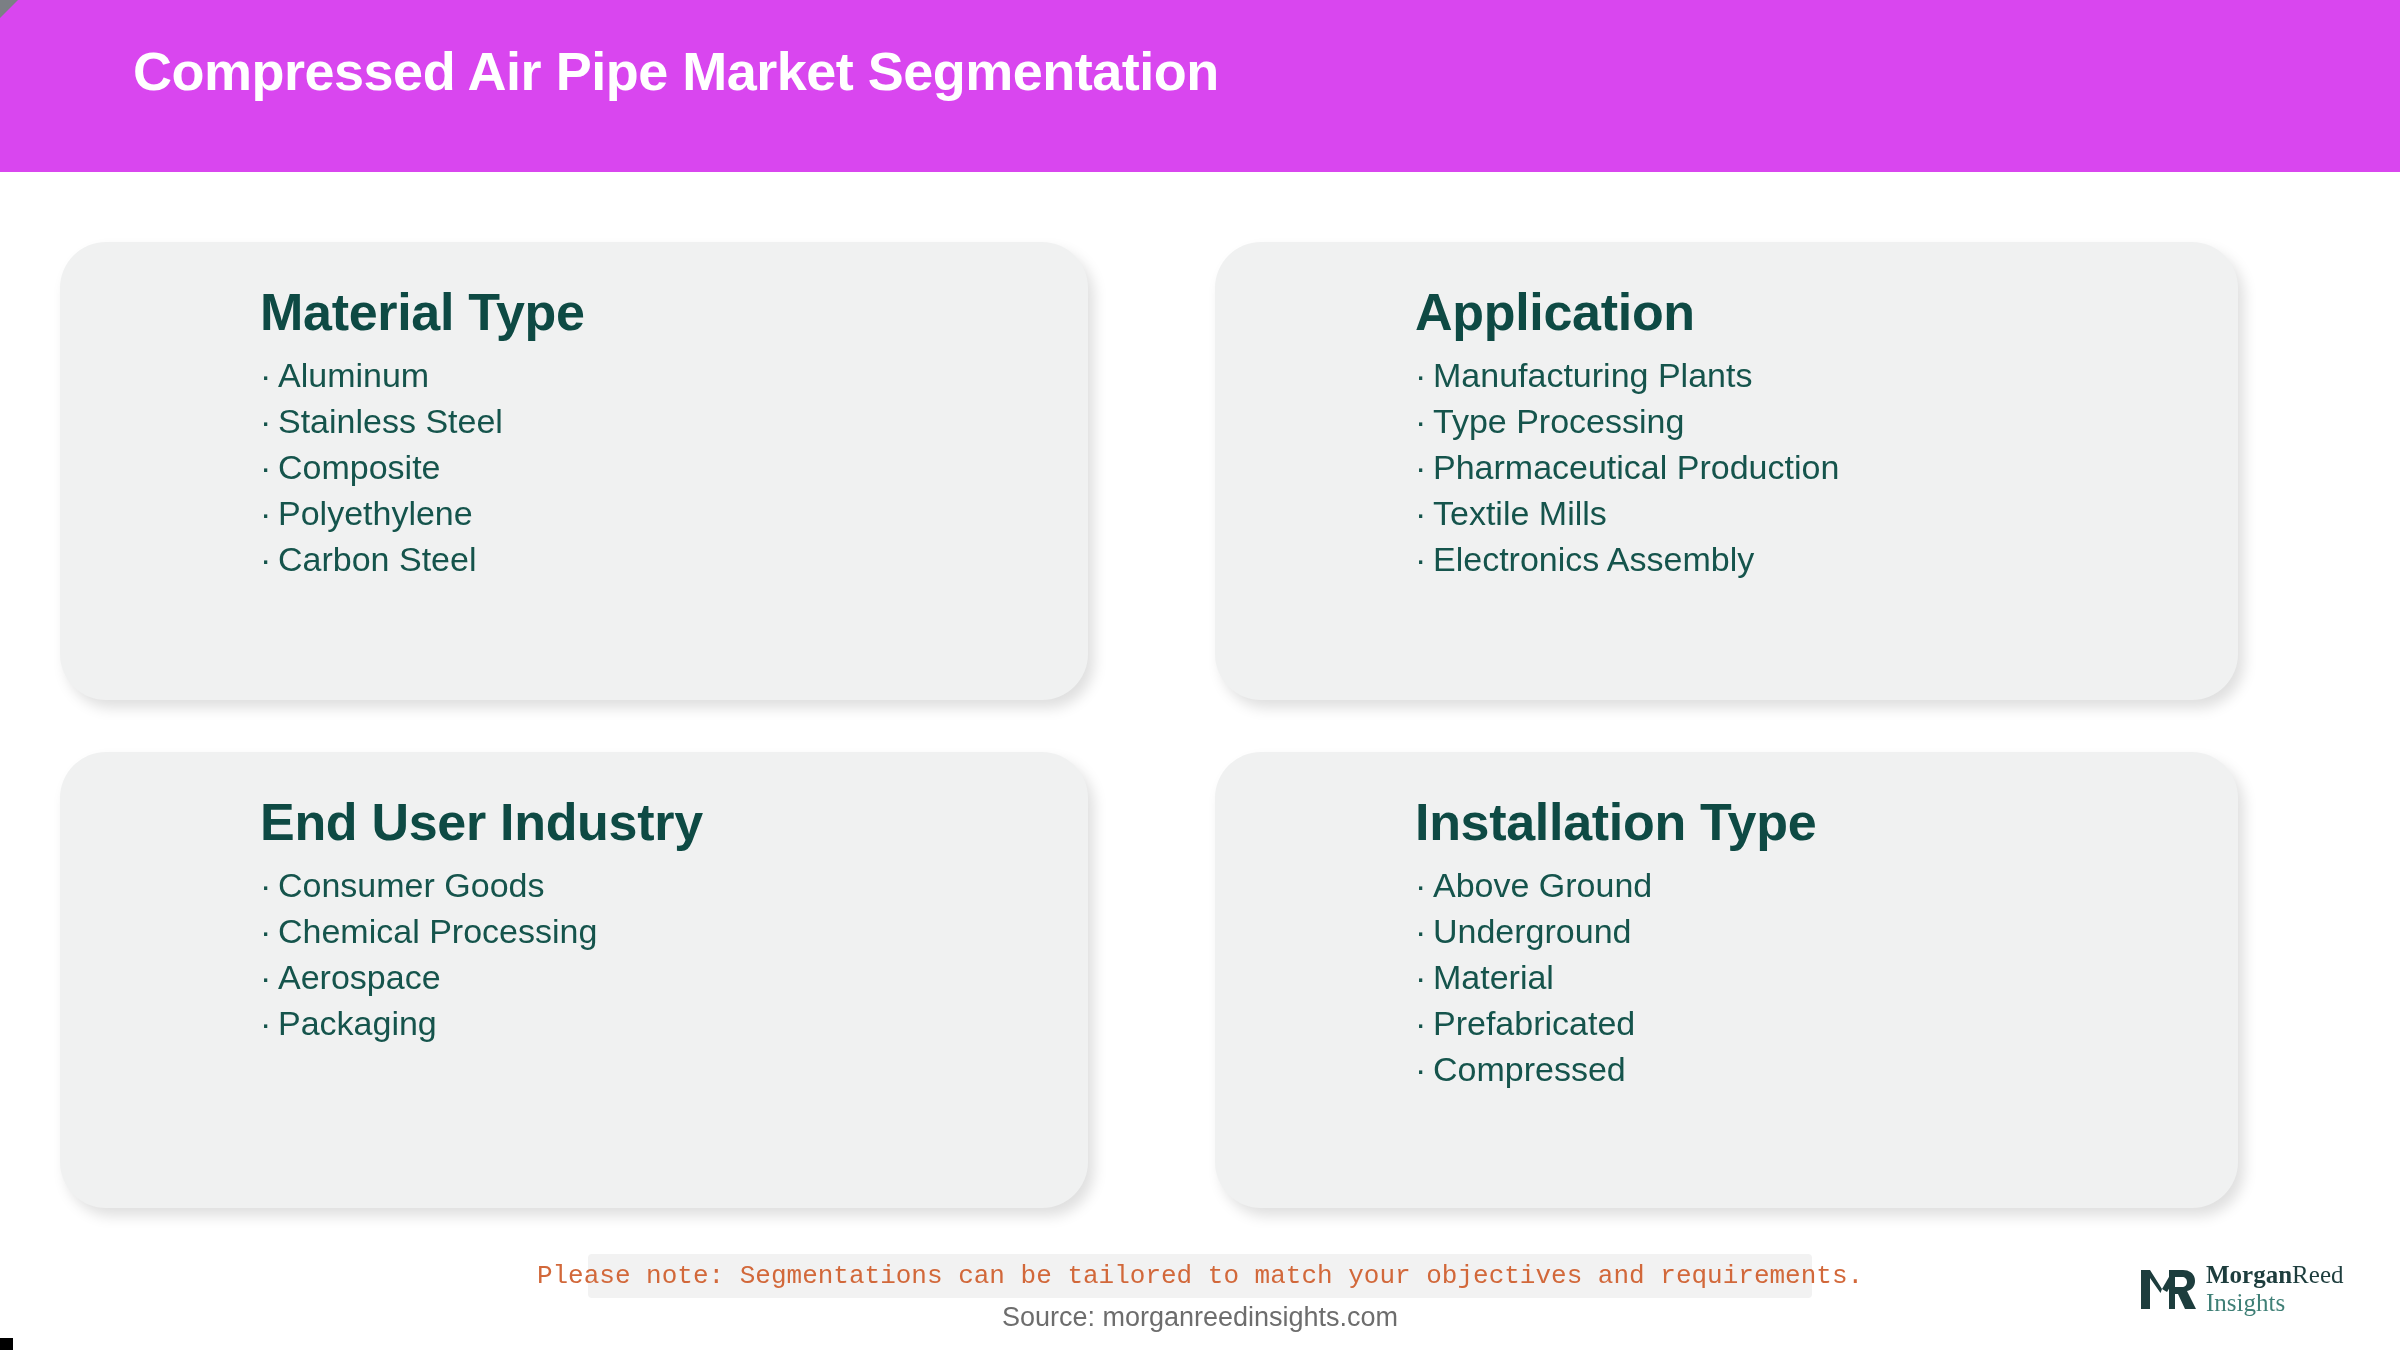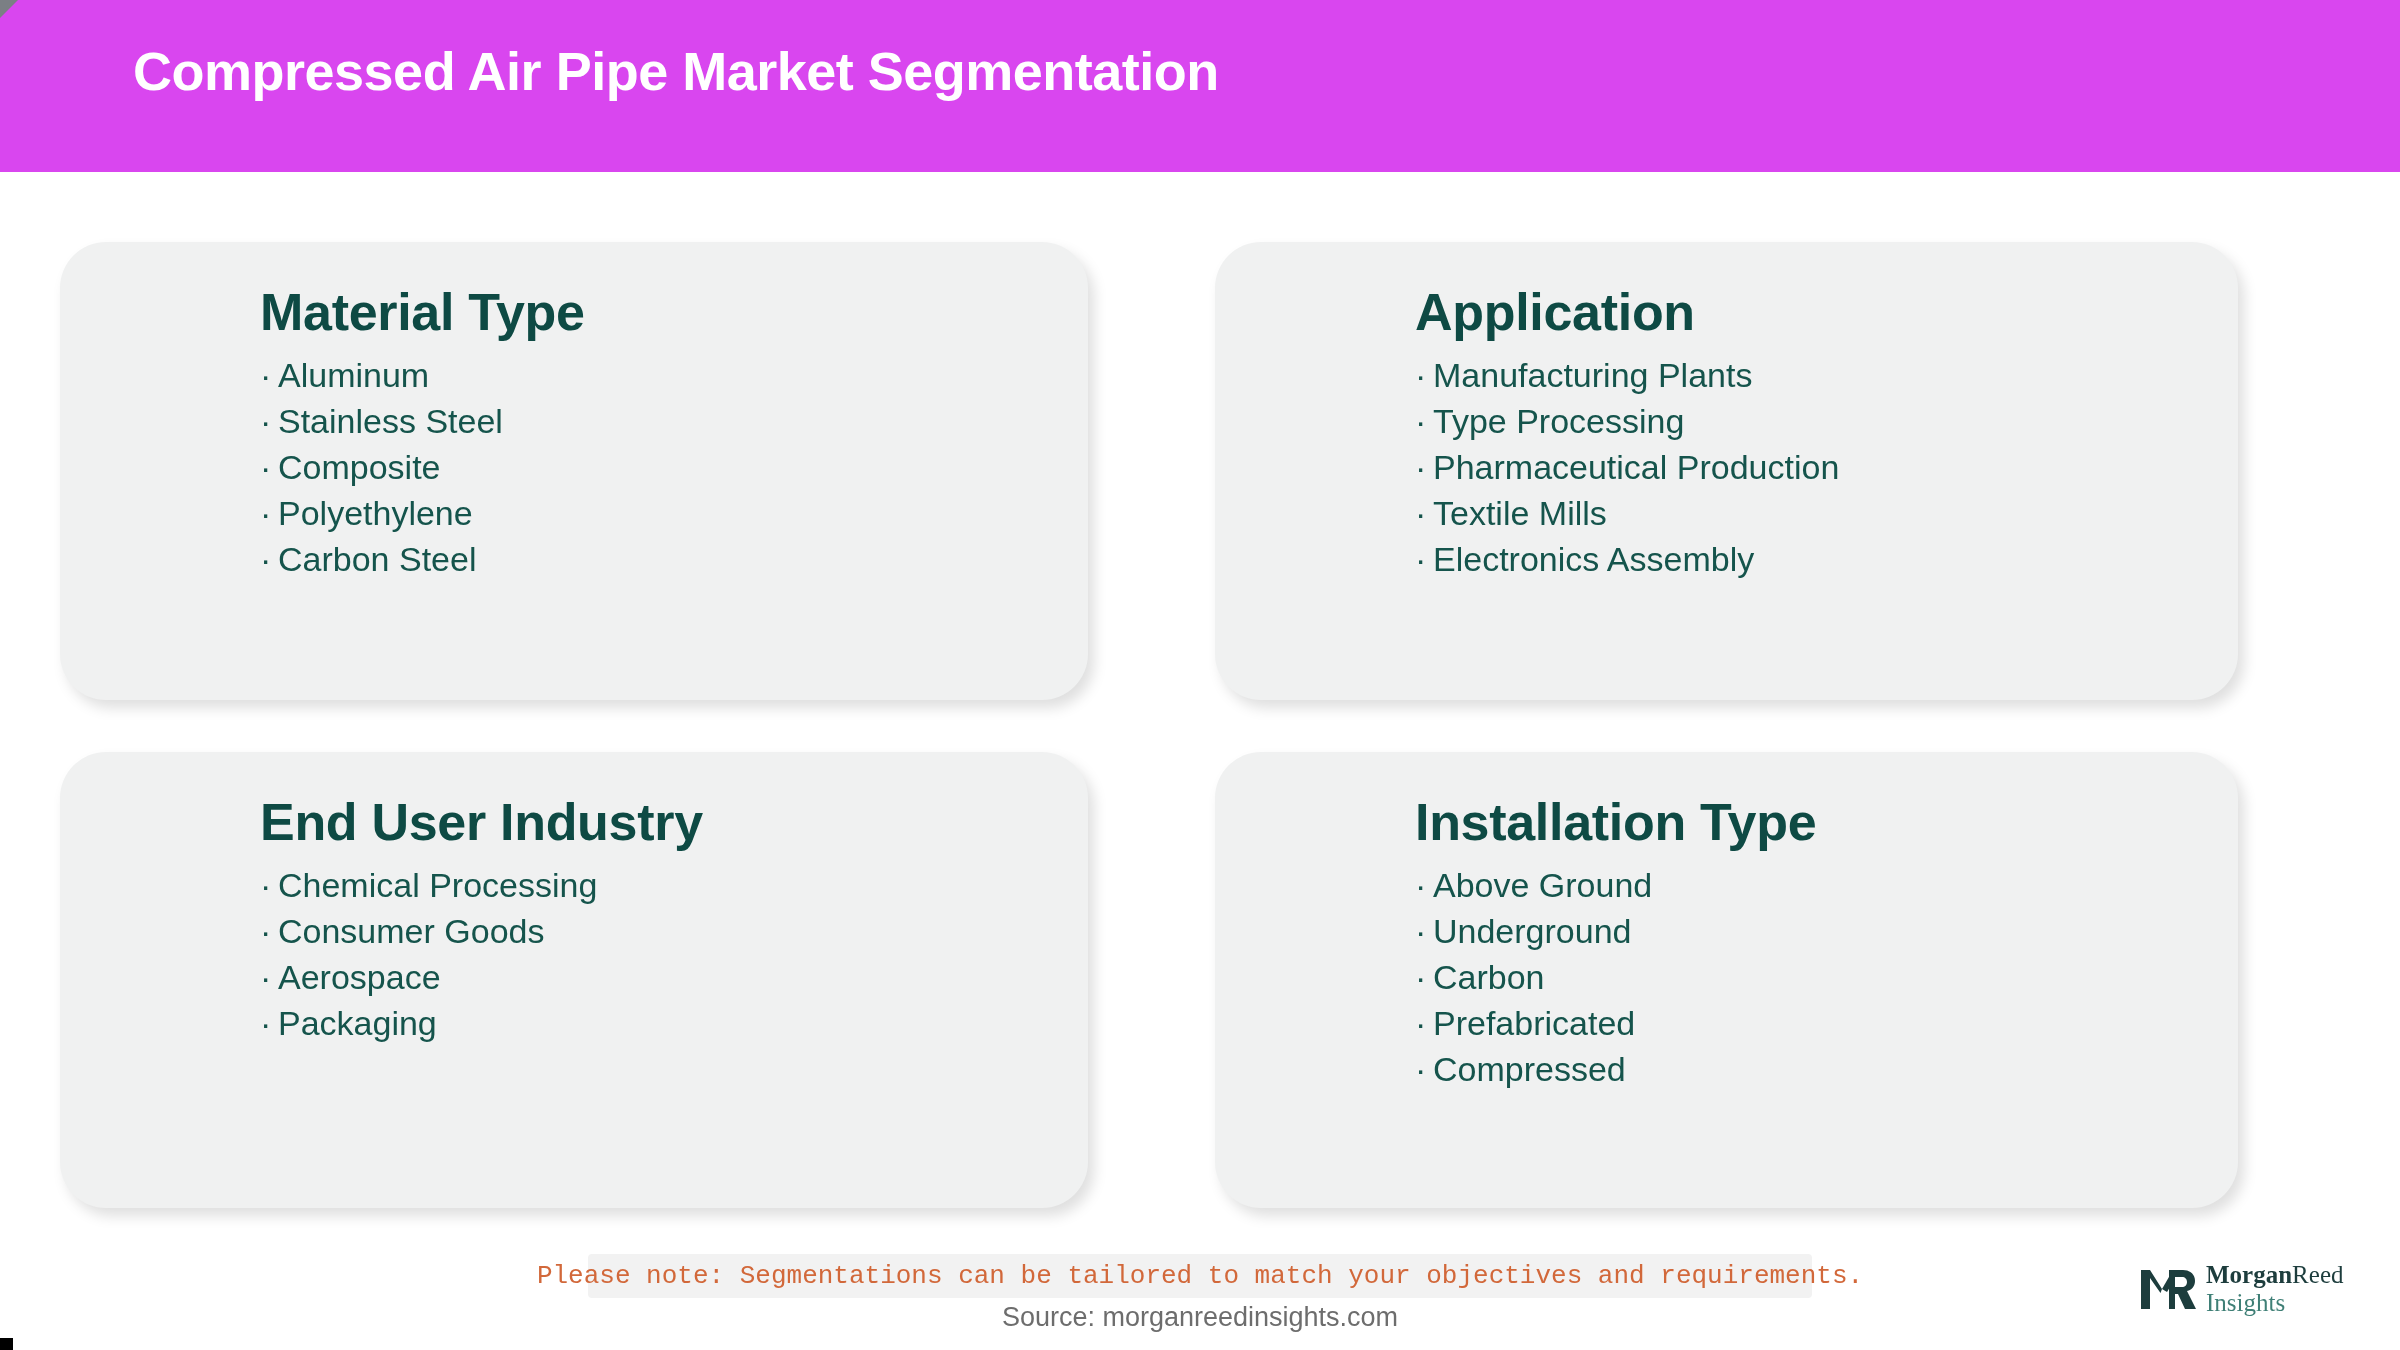--- a/index.html
+++ b/index.html
@@ -200,35 +200,35 @@
         <li><span class="bullet">·</span><span>Textile Mills</span></li>
         <li><span class="bullet">·</span><span>Electronics Assembly</span></li>
       </ul>
     </div>
   </div>
 
   <div class="card card-2">
     <div class="card-inner">
       <div class="card-heading">End User Industry</div>
       <ul class="card-list">
+        <li><span class="bullet">·</span><span>Consumer Goods</span></li>
         <li><span class="bullet">·</span><span>Chemical Processing</span></li>
-        <li><span class="bullet">·</span><span>Consumer Goods</span></li>
         <li><span class="bullet">·</span><span>Aerospace</span></li>
         <li><span class="bullet">·</span><span>Packaging</span></li>
       </ul>
     </div>
   </div>
 
   <div class="card card-3">
     <div class="card-inner">
       <div class="card-heading">Installation Type</div>
       <ul class="card-list">
         <li><span class="bullet">·</span><span>Above Ground</span></li>
         <li><span class="bullet">·</span><span>Underground</span></li>
-        <li><span class="bullet">·</span><span>Carbon</span></li>
+        <li><span class="bullet">·</span><span>Material</span></li>
         <li><span class="bullet">·</span><span>Prefabricated</span></li>
         <li><span class="bullet">·</span><span>Compressed</span></li>
       </ul>
     </div>
   </div>
 
 </div>
 
 <div class="note-badge">
   <span class="note-text">Please note: Segmentations can be tailored to match your objectives and requirements.</span>

